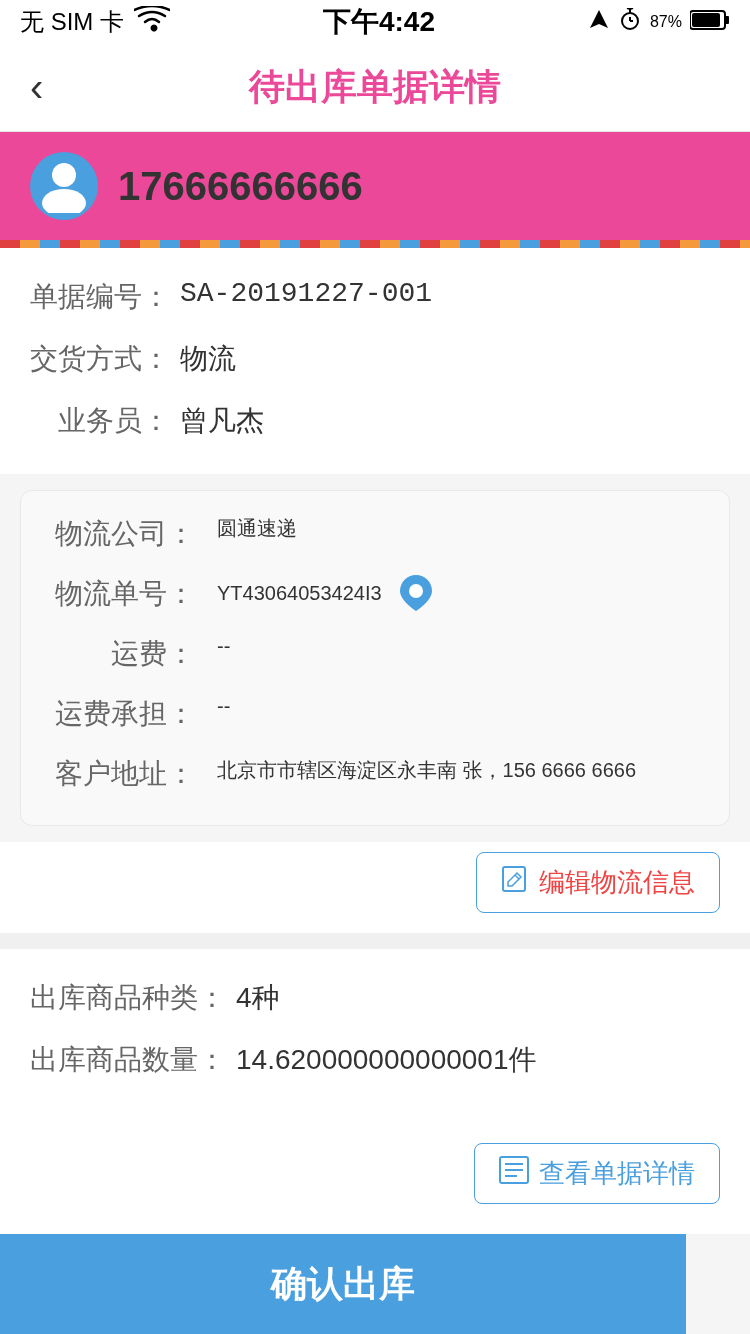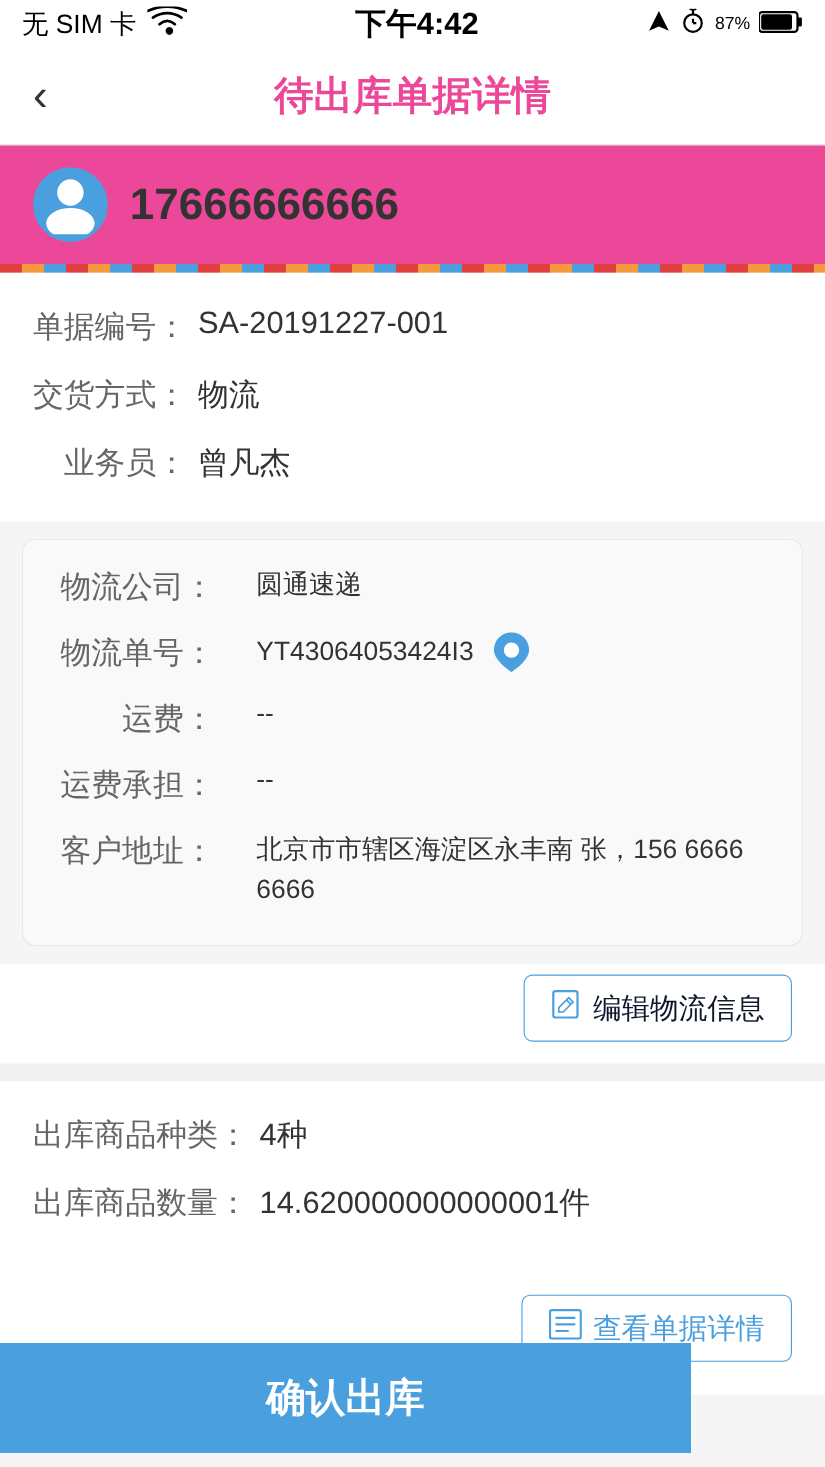--- a/index.html
+++ b/index.html
@@ -92,20 +92,21 @@
     
     .info-section {
       background: #fff;
       padding: 30px 30px 10px 30px;
       margin-bottom: 16px;
     }
     .info-row {
       display: flex;
       align-items: flex-start;
       margin-bottom: 24px;
+      font-family: Liberation Mono, monospace;
     }
     .info-label {
       color: #666;
       font-size: 28px;
       min-width: 140px;
       text-align: right;
       flex-shrink: 0;
     }
     .info-value {
       color: #333;
@@ -130,22 +131,22 @@
     }
     .logistics-label {
       color: #666;
       font-size: 28px;
       min-width: 150px;
       text-align: right;
       flex-shrink: 0;
     }
     .logistics-value {
       color: #333;
-      font-size: 24px;
-      margin-left: 26px;
+      font-size: 20px;
+      margin-left: 10px;
       flex: 1;
       display: flex;
       align-items: center;
       gap: 16px;
     }
     .location-icon {
       width: 36px;
       height: 36px;
       display: inline-flex;
       align-items: center;
@@ -156,21 +157,21 @@
     .edit-logistics-btn {
       display: flex;
       justify-content: flex-end;
       padding: 10px 30px 20px 30px;
       background: #fff;
     }
     .edit-btn {
       border: 1px solid #4a9fde;
       border-radius: 8px;
       padding: 12px 24px;
-      color: #0f172a;
+      color: #ef4444;
       font-size: 26px;
       display: flex;
       align-items: center;
       gap: 10px;
       background: #fff;
       cursor: pointer;
     }
 
     
     .section-divider {
@@ -226,23 +227,23 @@
     
     .content-spacer {
       flex: 1;
       background: #f5f5f5;
       min-height: 200px;
     }
 
     
     .confirm-bar {
       position: fixed;
-      bottom: 13px;
+      bottom: 0;
       left: 0;
-      width: 628px;
+      width: 686px;
       background: #4a9fde;
       height: 100px;
       display: flex;
       align-items: center;
       justify-content: center;
       cursor: pointer;
     }
     .confirm-text {
       color: #fff;
       font-size: 36px;

